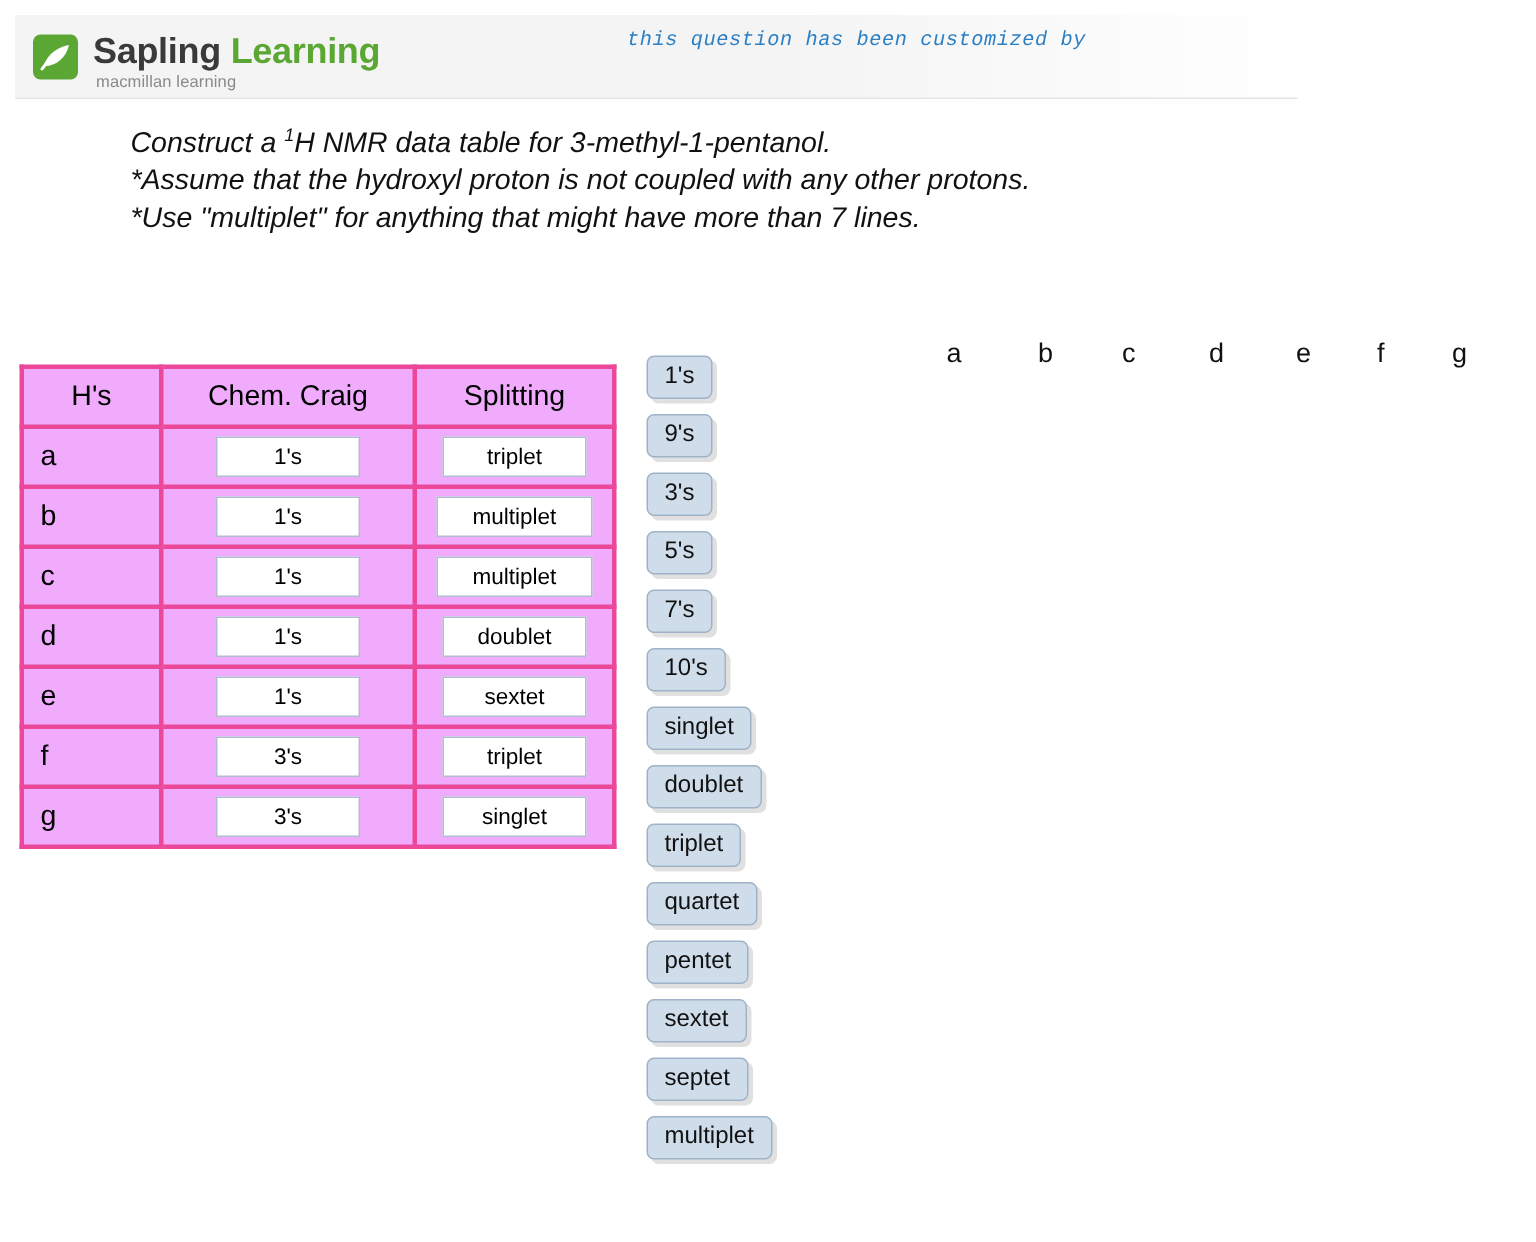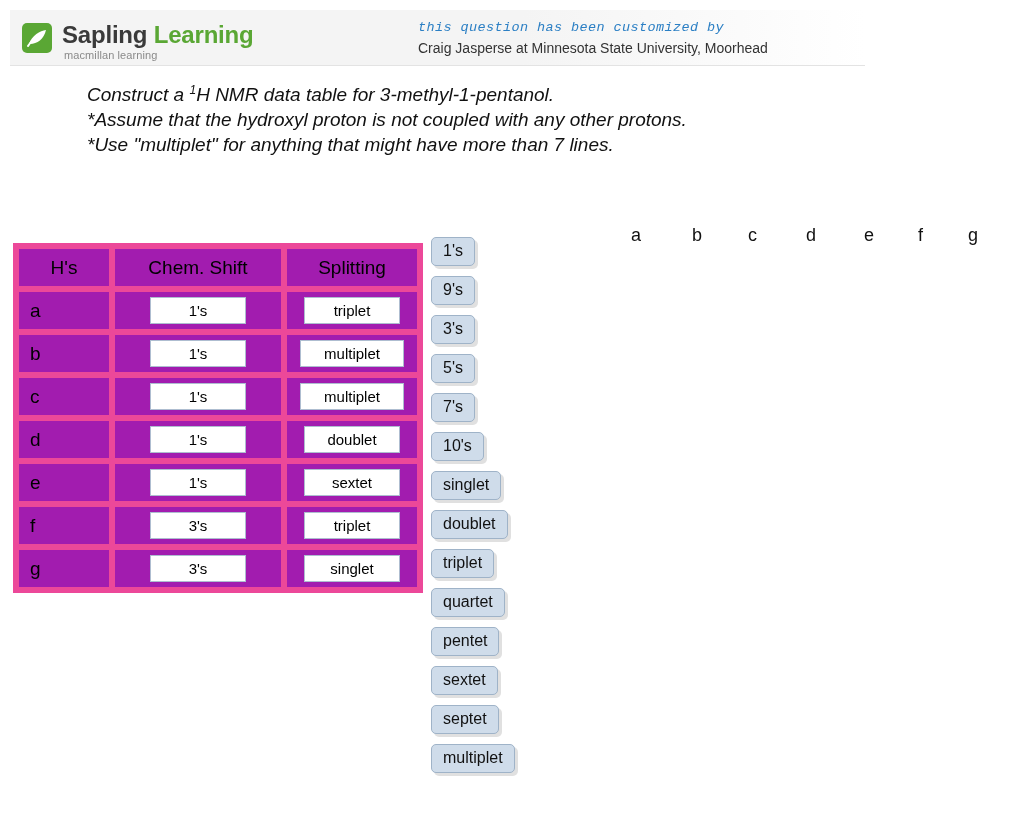--- a/index.html
+++ b/index.html
@@ -91,23 +91,23 @@
 
   
   .answer-table {
     position: absolute;
     left: 13px;
     top: 243px;
     border-collapse: collapse;
   }
   .answer-table th,
   .answer-table td {
-    border: 6px solid #ec4899;
+    border: 3px solid #ec4899;
     padding: 0;
-    background: #a21caf;
+    background: #f0abfc;
   }
   .answer-table th {
     font-size: 19px;
     font-weight: normal;
     height: 37px;
     text-align: center;
     vertical-align: middle;
   }
   .col-h { width: 90px; }
   .col-shift { width: 166px; }
@@ -204,34 +204,33 @@
       <path d="M7 21 C10 12, 18 8, 24 7 C22 16, 15 21, 8 21 Z" fill="#ffffff"></path>
       <path d="M6 23 C9 18, 14 15, 20 13" stroke="#ffffff" stroke-width="2" fill="none" stroke-linecap="round"></path>
     </svg>
   </div>
   <div class="logo-text">
     <span>Sapling</span>
     <span class="green">Learning</span>
   </div>
   <div class="logo-sub">macmillan learning</div>
   <div class="custom-note-1">this question has been customized by</div>
-  <div class="custom-note-2">Craig Jasperse at Minnesota State University, Moorhead</div>
 </div>
 
 <div class="prompt">
   <div><span>Construct a </span><sup>1</sup><span>H NMR data table for 3-methyl-1-pentanol.</span></div>
   <div>*Assume that the hydroxyl proton is not coupled with any other protons.</div>
   <div>*Use "multiplet" for anything that might have more than 7 lines.</div>
 </div>
 
 <table class="answer-table">
   <thead>
     <tr>
       <th class="col-h">H's</th>
-      <th class="col-shift">Chem. Shift</th>
+      <th class="col-shift">Chem. Craig</th>
       <th class="col-split">Splitting</th>
     </tr>
   </thead>
   <tbody>
     <tr>
       <td class="label-cell">a</td>
       <td class="drop-cell"><span class="token-placed">1's</span></td>
       <td class="drop-cell"><span class="token-placed">triplet</span></td>
     </tr>
     <tr>

